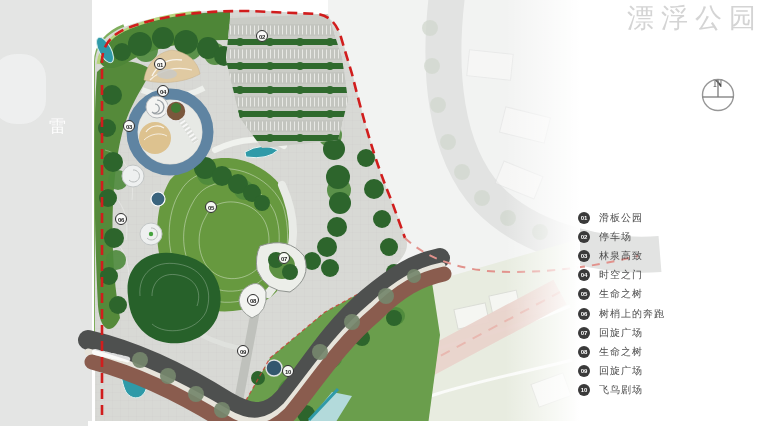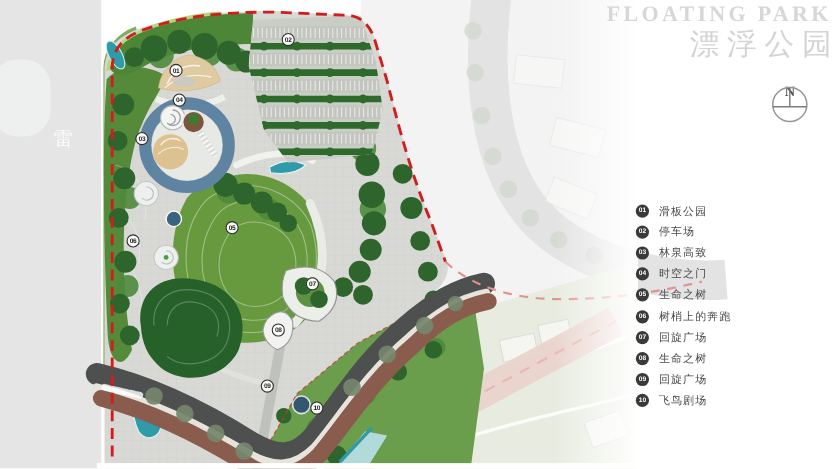--- a/index.html
+++ b/index.html
@@ -10,21 +10,21 @@
   
   .titles{position:absolute;top:2px;right:4px;text-align:right;z-index:6;}
   .t-en{font-size:20px;font-weight:bold;letter-spacing:3px;color:#d7d7d7;line-height:22px;}
   .t-zh{font-size:27px;letter-spacing:7px;color:#d4d4d4;line-height:32px;margin-right:-7px;}
 
   
   .compass{position:absolute;left:699px;top:76px;width:38px;text-align:center;z-index:6;}
   .compass .n{font-size:13px;font-weight:bold;color:#4f4f4f;line-height:14px;font-family:"Liberation Serif",serif;}
 
   
-  .legend{position:absolute;left:578px;top:185px;z-index:6;display:flex;flex-direction:column;height:186px;justify-content:space-between;}
+  .legend{position:absolute;left:578px;top:211px;z-index:6;display:flex;flex-direction:column;height:186px;justify-content:space-between;}
   .lrow{display:flex;align-items:center;gap:9px;height:13px;}
   .lbadge{width:12px;height:12px;border-radius:50%;background:#3a3a3a;color:#fff;
           font:bold 6px/12px "Liberation Sans",sans-serif;text-align:center;letter-spacing:0;flex:0 0 12px;}
   .llabel{font-size:10px;color:#4a4a4a;letter-spacing:1px;}
 
   
   .roadlabel{position:absolute;left:49px;top:115px;font-size:17px;color:rgba(255,255,255,.92);z-index:5;letter-spacing:2px;}
 
   
   .pmark{position:absolute;width:12px;height:12px;border-radius:50%;background:rgba(253,253,252,.95);
@@ -325,21 +325,20 @@
     <path d="M405,238 C428,260 465,272 510,272 C560,272 600,265 638,256" stroke="#e2928c" stroke-width="2" stroke-dasharray="8,7"></path>
   </g>
 
   <rect x="505" y="0" width="75" height="426" fill="url(#fadeR)"></rect>
   <rect x="88" y="421" width="672" height="5" fill="#fff"></rect>
 </svg>
 
 <div class="roadlabel">雷</div>
 
 <div class="titles">
-  <div class="t-en">FLOATING PARK</div>
   <div class="t-zh">漂浮公园</div>
 </div>
 
 <div class="compass">
   <div class="n">N</div>
   <svg width="38" height="38" viewBox="0 0 38 38">
     <circle cx="19" cy="19" r="15.5" fill="none" stroke="#979797" stroke-width="1.4"></circle>
     <line x1="3.5" y1="21" x2="34.5" y2="21" stroke="#7c7c7c" stroke-width="1.3"></line>
     <line x1="19" y1="3.5" x2="19" y2="21" stroke="#7c7c7c" stroke-width="1.3"></line>
   </svg>

